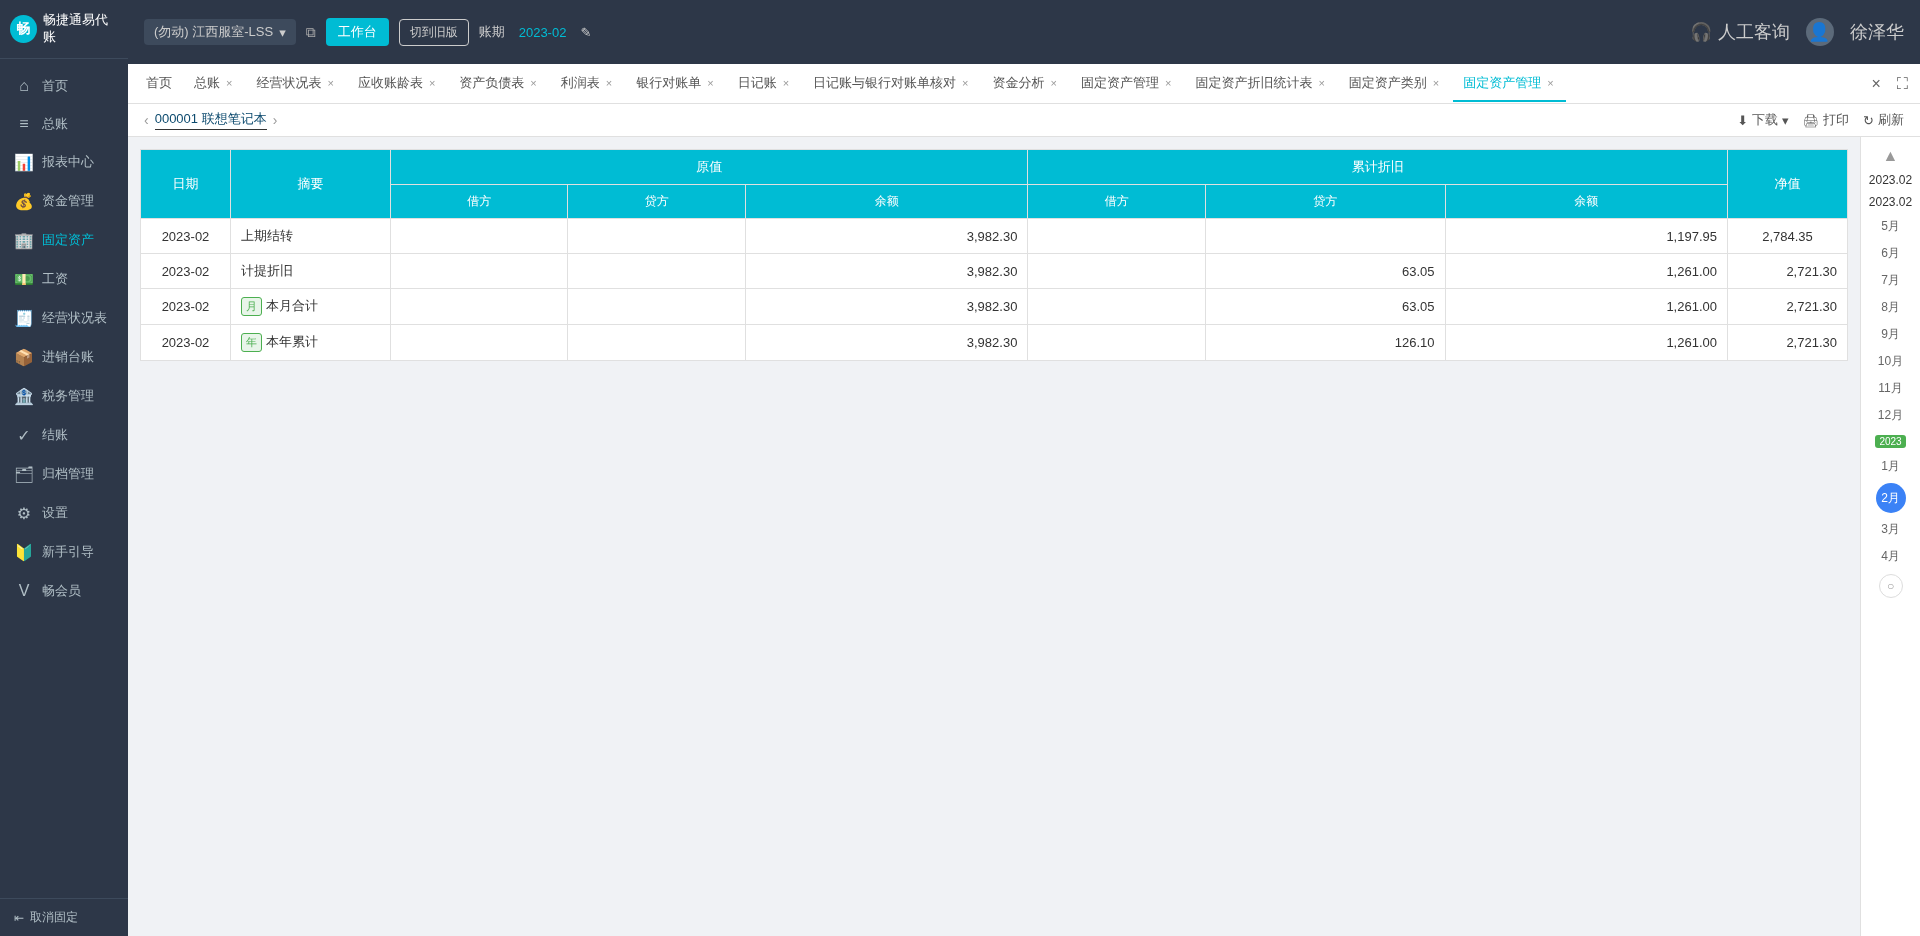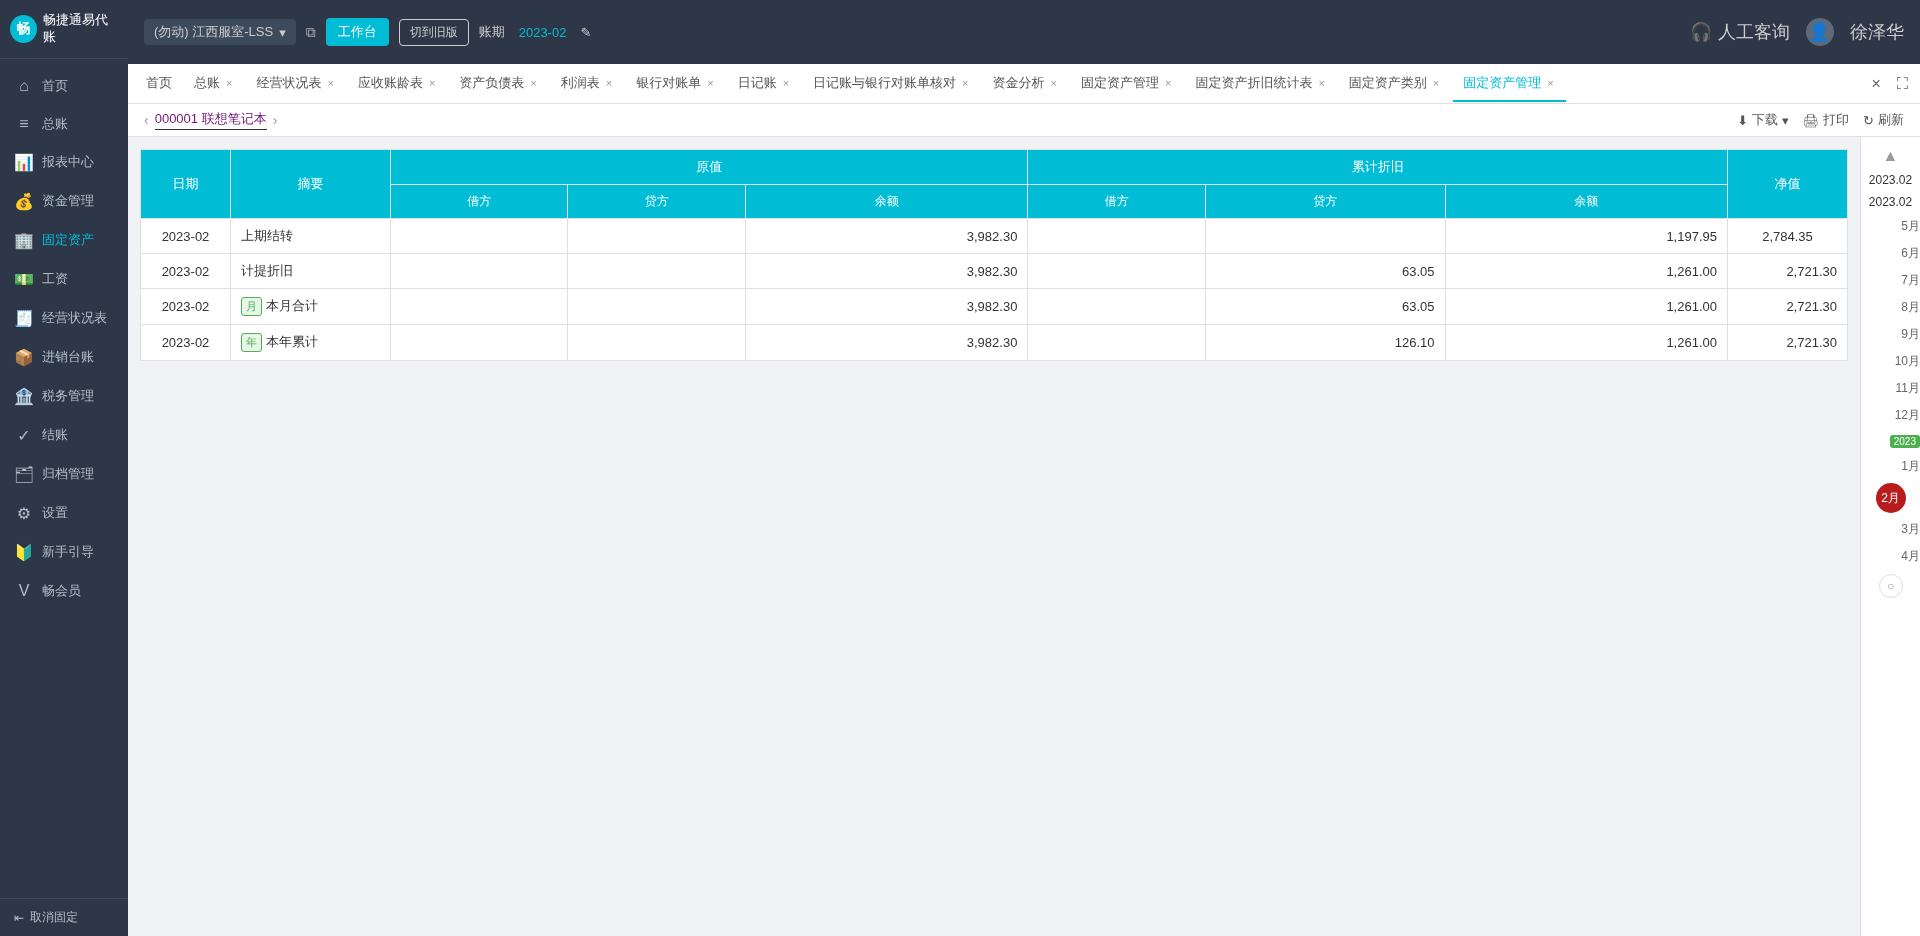--- a/index.html
+++ b/index.html
@@ -220,21 +220,21 @@
       gap: 6px;
       color: #666;
       font-size: 13px;
     }
     .breadcrumb-nav-btn {
       color: #999;
       cursor: pointer;
       font-size: 14px;
     }
     .breadcrumb-item {
-      color: #701a75;
+      color: #0c4a6e;
       font-size: 13px;
       border-bottom: 1px solid #333;
       padding-bottom: 1px;
     }
     .sub-header-actions {
       display: flex;
       align-items: center;
       gap: 14px;
       color: #555;
       font-size: 13px;
@@ -303,21 +303,21 @@
     .timeline-year {
       color: #333;
       font-size: 12px;
       padding: 4px 0;
       width: 100%;
       text-align: center;
       font-weight: 500;
     }
     .timeline-month {
       width: 100%;
-      text-align: right;
+      text-align: center;
       padding: 5px 0;
       cursor: pointer;
       color: #666;
       font-size: 12px;
     }
     .timeline-month.current-year-badge {
       position: relative;
     }
     .year-badge {
       display: inline-block;
@@ -622,20 +622,20 @@
       <div class="timeline-month">8月</div>
       <div class="timeline-month">9月</div>
       <div class="timeline-month">10月</div>
       <div class="timeline-month">11月</div>
       <div class="timeline-month">12月</div>
       <div class="timeline-month current-year-badge">
         <span class="year-badge">2023</span>
       </div>
       <div class="timeline-month">1月</div>
       <div style="display:flex;justify-content:center;align-items:center;margin:3px 0;">
-        <div style="background:#b91c1c;border-radius:50%;width:30px;height:30px;display:flex;align-items:center;justify-content:center;color:white;font-size:12px;cursor:pointer;">2月</div>
+        <div style="background:#3b82f6;border-radius:50%;width:30px;height:30px;display:flex;align-items:center;justify-content:center;color:white;font-size:12px;cursor:pointer;">2月</div>
       </div>
       <div class="timeline-month">3月</div>
       <div class="timeline-month">4月</div>
       <div class="timeline-circle-btn">○</div>
     </div>
   </div>
 </div>
 
 </body></html>

